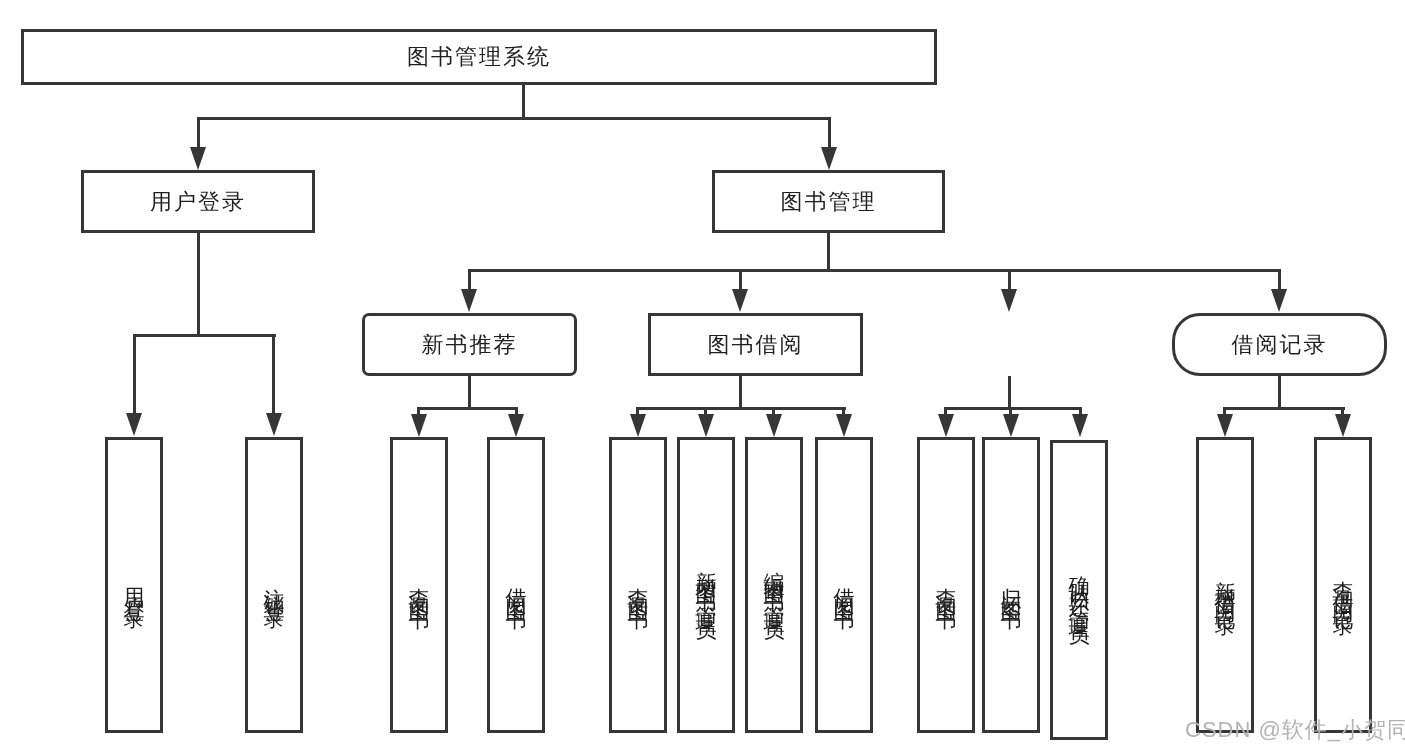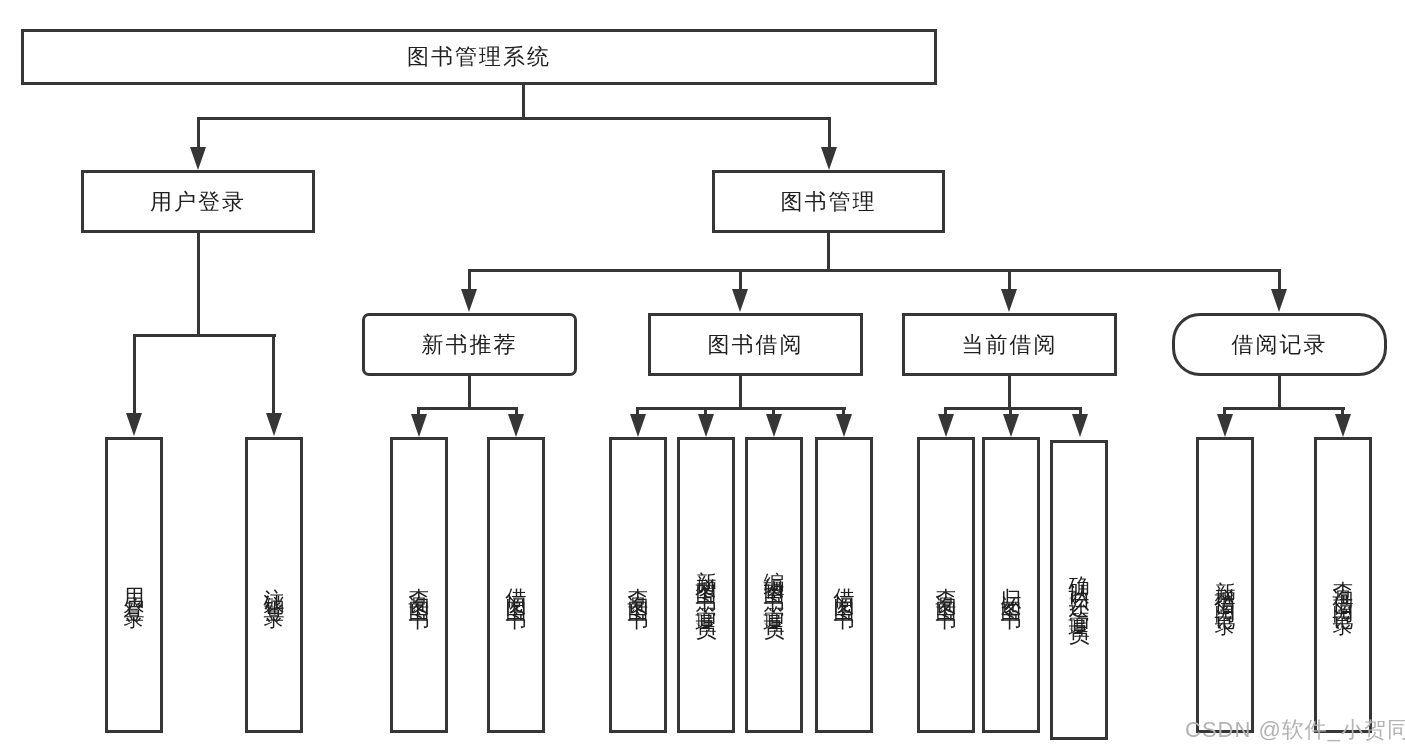--- a/index.html
+++ b/index.html
@@ -143,21 +143,20 @@
 </head>
 <body>
 
 <div class="canvas">
 
   <div class="node" id="n-root">图书管理系统</div>
   <div class="node" id="n-user-login">用户登录</div>
   <div class="node" id="n-book-mgmt">图书管理</div>
   <div class="node" id="n-new-book-rec">新书推荐</div>
   <div class="node" id="n-book-borrow">图书借阅</div>
-  <div class="node" id="n-current-borrow">当前借阅</div>
   <div class="node" id="n-borrow-records">借阅记录</div>
 
   <div class="node vertical leaf" id="n-leaf-user-login">用户登录</div>
   <div class="node vertical leaf" id="n-leaf-logout">注销登录</div>
   <div class="node vertical leaf" id="n-leaf-nbr-query">查询图书</div>
   <div class="node vertical leaf" id="n-leaf-nbr-borrow">借阅图书</div>
   <div class="node vertical leaf" id="n-leaf-bb-query">查询图书</div>
   <div class="node vertical leaf" id="n-leaf-bb-add">新增图书（管理员）</div>
   <div class="node vertical leaf" id="n-leaf-bb-edit">编辑图书（管理员）</div>
   <div class="node vertical leaf" id="n-leaf-bb-borrow">借阅图书</div>

